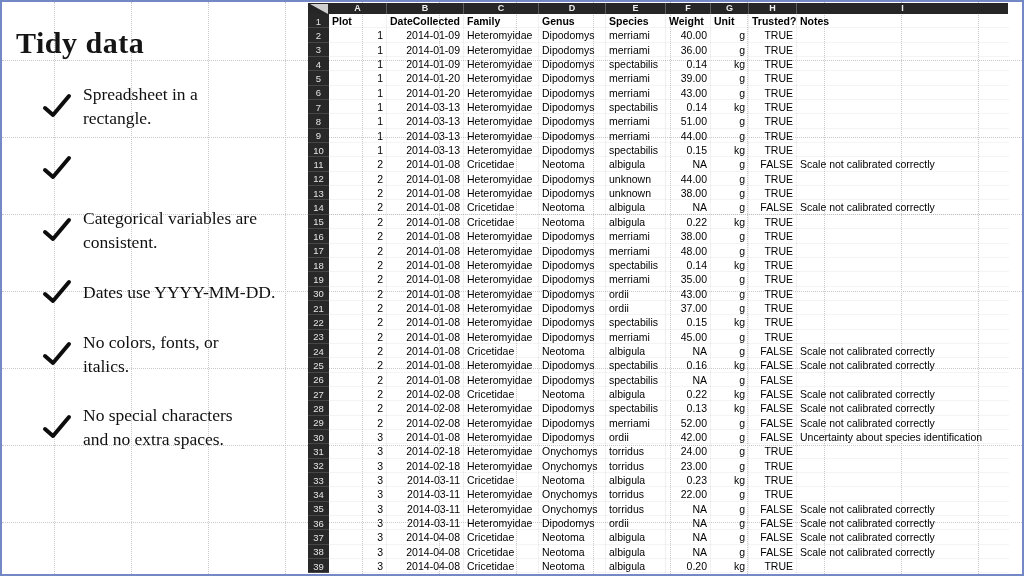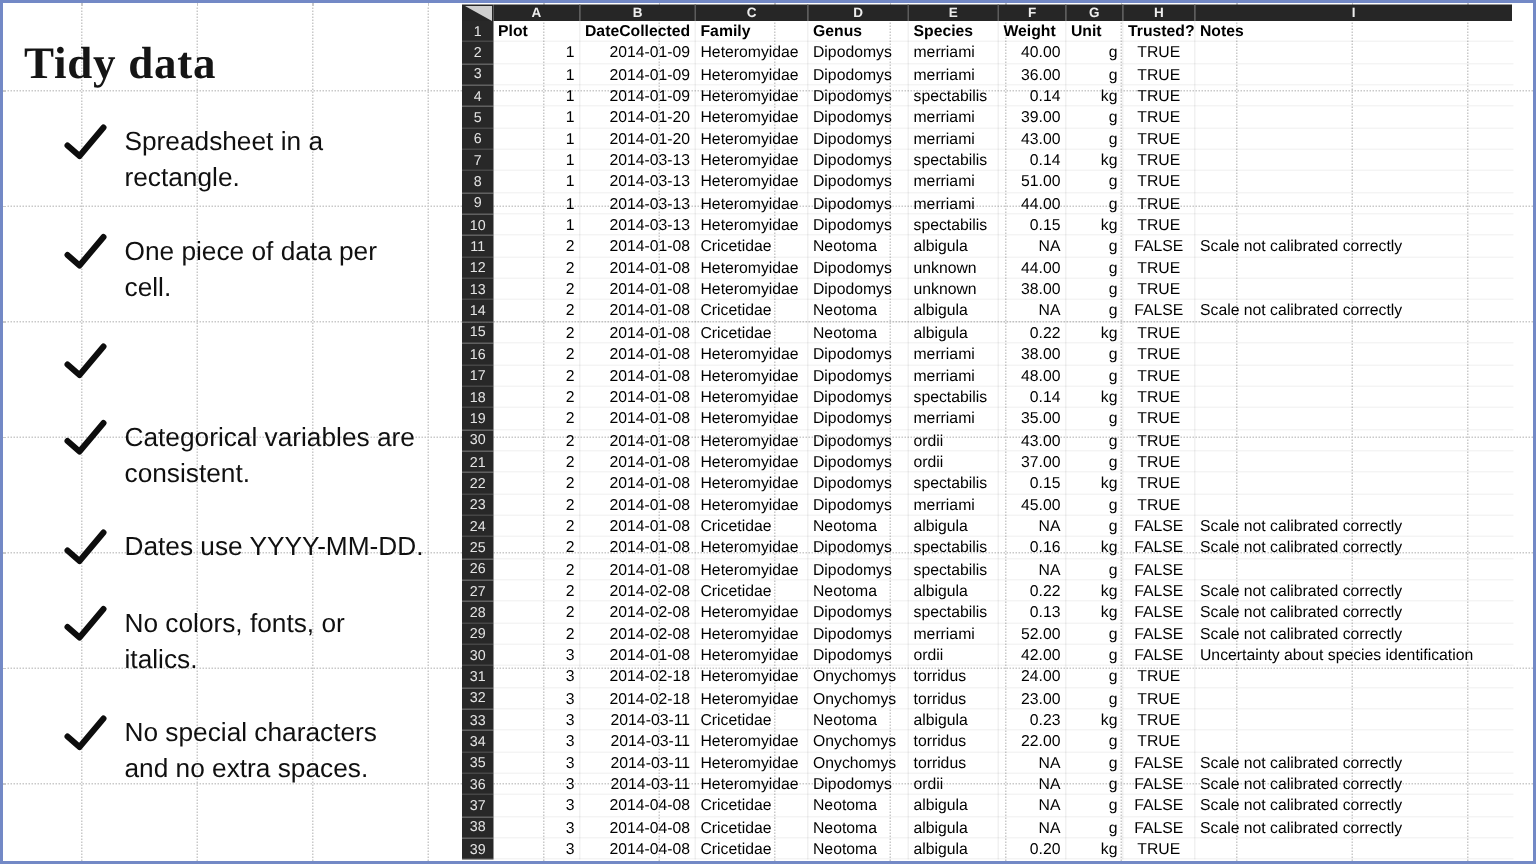--- a/index.html
+++ b/index.html
@@ -11,21 +11,21 @@
   
   .bg-grid { position:absolute; inset:0; z-index:0; }
   .vline { position:absolute; top:0; bottom:0; width:0; border-left:1px dotted #c9c9c9; }
   .hline { position:absolute; left:0; right:0; height:0; border-top:1px dotted #c9c9c9; }
 
   
   .left-panel { position:absolute; left:0; top:0; width:306px; height:516px; z-index:2; }
   .page-title { font-family:"Liberation Serif", serif; font-weight:bold; font-size:30px;
     color:#151515; margin:24px 0 0 14px; letter-spacing:0.5px; }
   .checklist { list-style:none; margin:22px 0 0 40px; }
-  .checklist li { display:flex; align-items:flex-start; gap:11px; margin-bottom:25px; }
+  .checklist li { display:flex; align-items:center; gap:11px; margin-bottom:25px;font-family:Liberation Serif, serif; }
   .check-icon { flex:0 0 30px; }
   .check-icon svg { display:block; }
   .check-text { font-size:17.5px; line-height:24px; color:#101010; white-space:pre-line;
     max-width:205px; }
 
   
   .sheet { position:absolute; left:306px; top:1px; width:701px; z-index:1; --rh:14.35px; }
   .letter-bar { display:flex; height:11px; }
   .corner-cell { width:21px; background:#262626; position:relative; }
   .corner-cell svg { position:absolute; top:1px; right:1px; }
@@ -33,21 +33,21 @@
     text-align:center; line-height:11px; border-right:1px solid #5c5c5c; }
   .s-row { display:flex; height:var(--rh); box-shadow: inset 0 -1px 0 rgba(0,0,0,0.045); }
   .rownum { width:21px; background:#282828; color:#e4e4e4; font-size:9.5px;
     display:flex; align-items:center; justify-content:center;
     box-shadow: inset 0 -1px 0 rgba(255,255,255,0.14); }
   .cell { font-size:10.5px; line-height:var(--rh); padding:0 3px; white-space:nowrap;
     overflow:visible; color:#000; border-right:1px solid rgba(0,0,0,0.055); }
   .hdr .cell { font-weight:bold; }
   .c0{width:58px}.c1{width:77px}.c2{width:75px}.c3{width:67px}.c4{width:60px}
   .c5{width:45px}.c6{width:38px}.c7{width:48px}.c8{width:211px; border-right:none;}
-  .a-r{text-align:right}.a-c{text-align:center}.a-l{text-align:left}
+  .a-r{text-align:right}.a-c{text-align:right}.a-l{text-align:left}
 </style>
 </head>
 <body>
 
 <div class="slide">
 
   <div class="bg-grid">
       <div class="vline" style="left: 52px;"></div>
       <div class="vline" style="left: 129px;"></div>
       <div class="vline" style="left: 206px;"></div>
@@ -74,29 +74,20 @@
     <h1 class="page-title">Tidy data</h1>
     <ul class="checklist">
         <li>
           <span class="check-icon">
             <svg width="30" height="26" viewBox="0 0 30 26">
               <polyline points="3,15 11,22 27,3" fill="none" stroke="#0d0d0d" stroke-width="4" stroke-linecap="round" stroke-linejoin="round"></polyline>
             </svg>
           </span>
           <span class="check-text">Spreadsheet in a
 rectangle.</span>
-        </li>
-        <li>
-          <span class="check-icon">
-            <svg width="30" height="26" viewBox="0 0 30 26">
-              <polyline points="3,15 11,22 27,3" fill="none" stroke="#0d0d0d" stroke-width="4" stroke-linecap="round" stroke-linejoin="round"></polyline>
-            </svg>
-          </span>
-          <span class="check-text">One piece of data per
-cell.</span>
         </li>
         <li>
           <span class="check-icon">
             <svg width="30" height="26" viewBox="0 0 30 26">
               <polyline points="3,15 11,22 27,3" fill="none" stroke="#0d0d0d" stroke-width="4" stroke-linecap="round" stroke-linejoin="round"></polyline>
             </svg>
           </span>
         </li>
         <li>
           <span class="check-icon">

